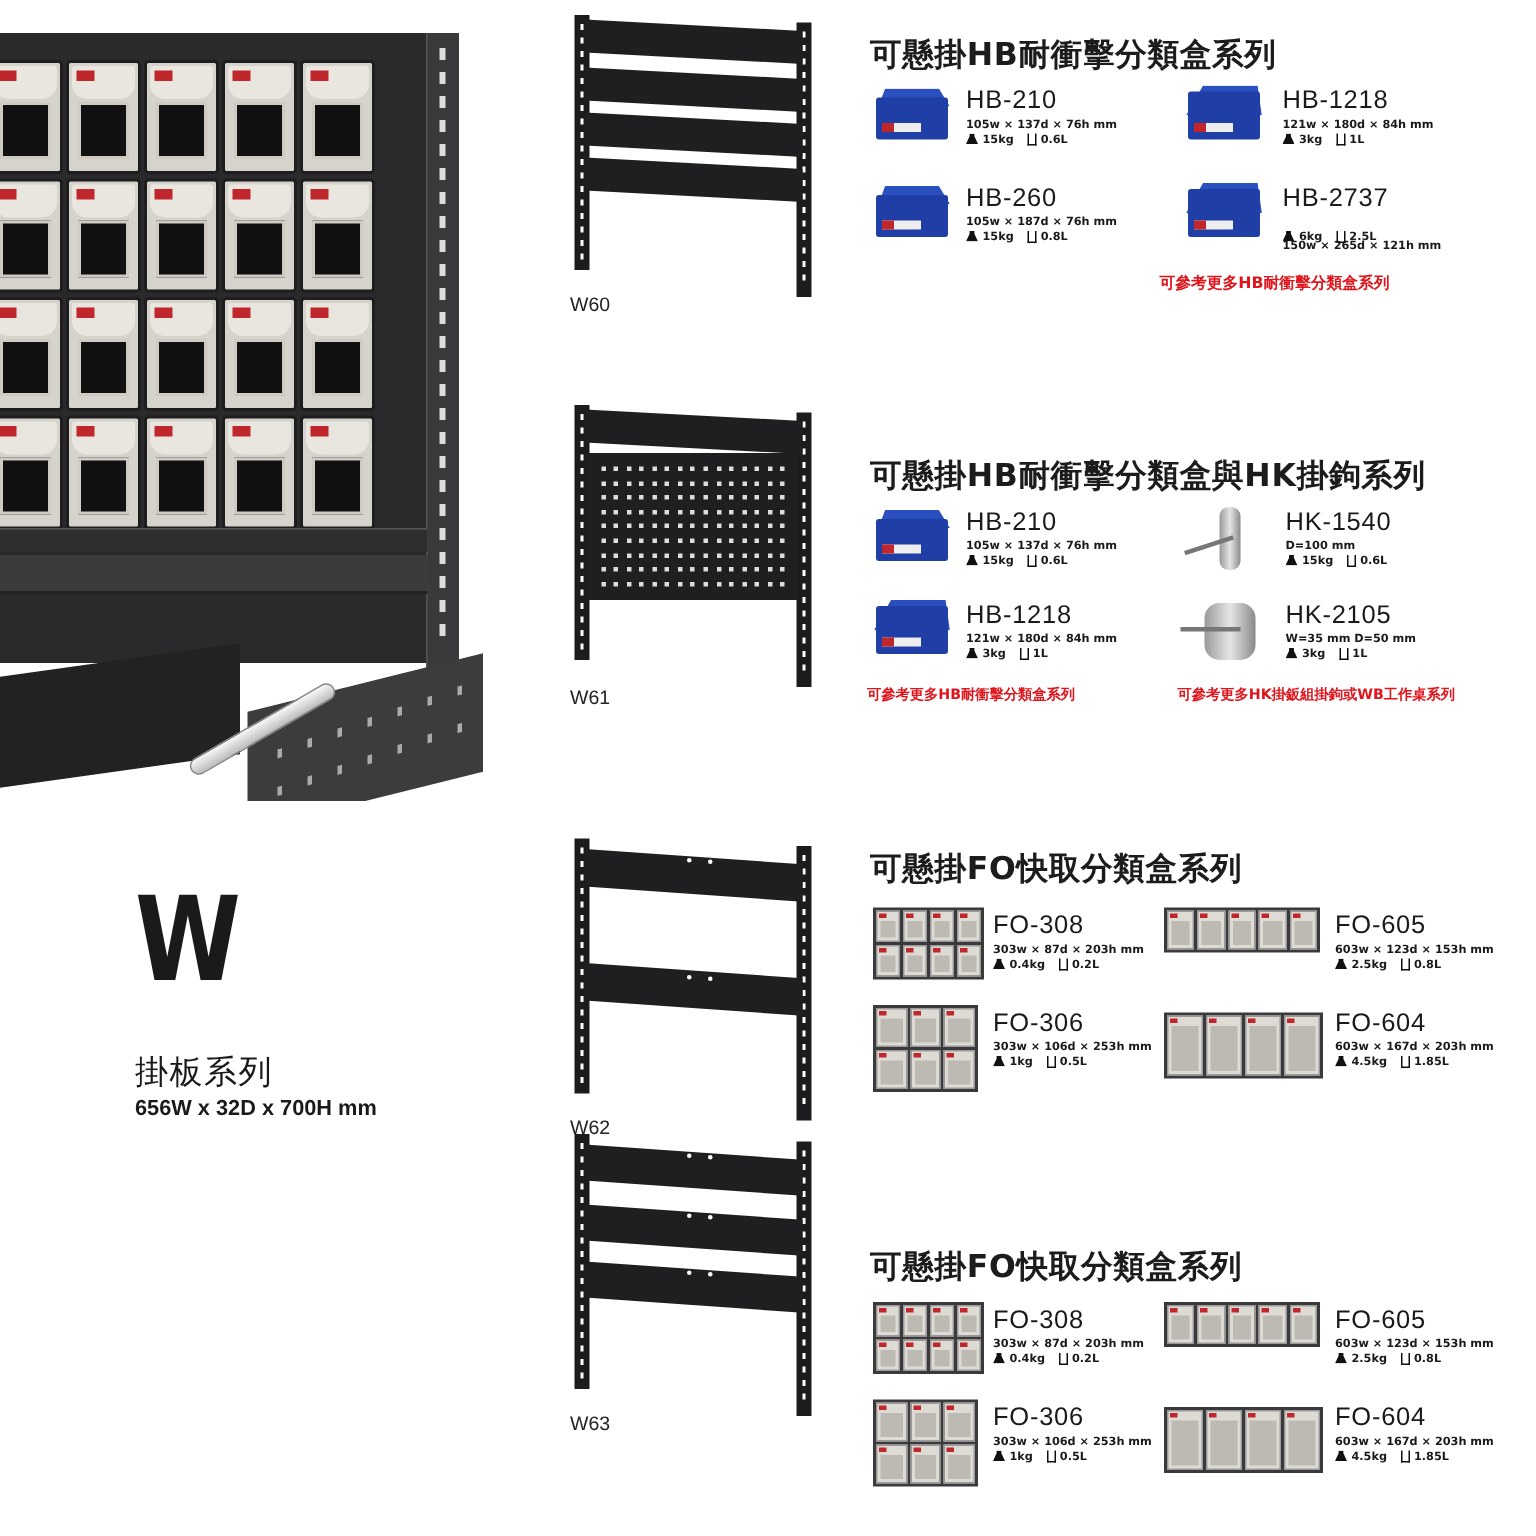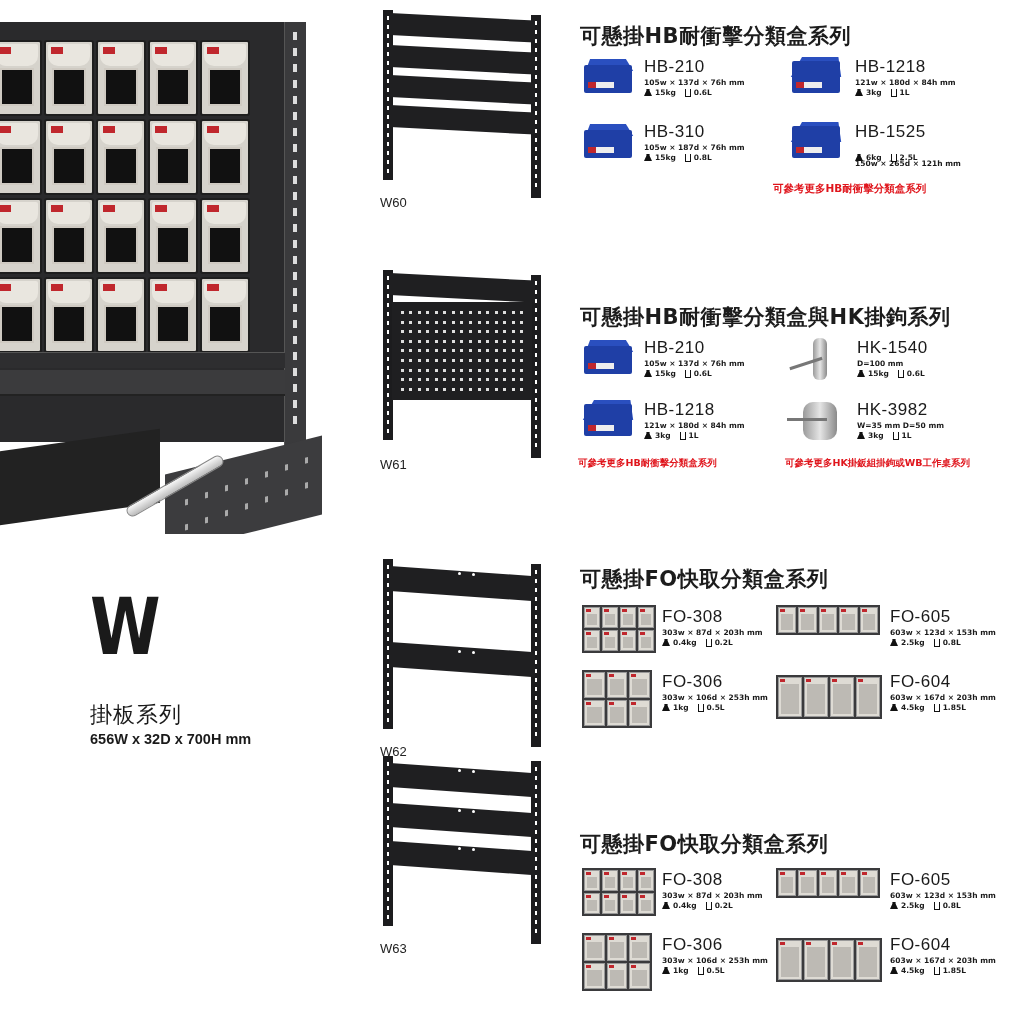--- a/index.html
+++ b/index.html
@@ -605,37 +605,37 @@
       <span>1L</span>
     </div>
   </div>
 
   <div class="prod" style="left:0;top:100px">
     <div class="img hb">
         <div class="lip"></div>
         <div class="body"></div>
         <div class="lbl"></div>
       </div>
-    <div class="name" style="left:64px;top:0">HB-310</div>
+    <div class="name" style="left:64px;top:0">HB-260</div>
     <div class="dims" style="left:64px;top:21px">105w × 187d × 76h mm</div>
     <div class="specs" style="left:64px;top:31px">
       <span class="ico-weight"></span>
       <span>15kg</span>
       <span class="ico-vol"></span>
       <span>0.8L</span>
     </div>
   </div>
 
   <div class="prod" style="left:208px;top:100px">
     <div class="img hb tall">
         <div class="lip"></div>
         <div class="body"></div>
         <div class="lbl"></div>
       </div>
-    <div class="name" style="left:67px;top:0">HB-1525</div>
+    <div class="name" style="left:67px;top:0">HB-2737</div>
     <div class="dims" style="left:67px;top:37px">150w × 265d × 121h mm</div>
     <div class="specs" style="left:67px;top:31px">
       <span class="ico-weight"></span>
       <span>6kg</span>
       <span class="ico-vol"></span>
       <span>2.5L</span>
     </div>
   </div>
 
   <a class="link-red" style="left:193px;top:160px">可參考更多HB耐衝擊分類盒系列</a>
@@ -689,21 +689,21 @@
       <span class="ico-vol"></span>
       <span>1L</span>
     </div>
   </div>
 
   <div class="prod" style="left:205px;top:97px">
     <div class="img hk wide">
         <div class="plate"></div>
         <div class="rod"></div>
       </div>
-    <div class="name" style="left:72px;top:0">HK-3982</div>
+    <div class="name" style="left:72px;top:0">HK-2105</div>
     <div class="dims" style="left:72px;top:21px">W=35 mm  D=50 mm</div>
     <div class="specs" style="left:72px;top:31px">
       <span class="ico-weight"></span>
       <span>3kg</span>
       <span class="ico-vol"></span>
       <span>1L</span>
     </div>
   </div>
 
   <a class="link-red" style="left:-2px;top:154px;font-size:9.5px">可參考更多HB耐衝擊分類盒系列</a>

